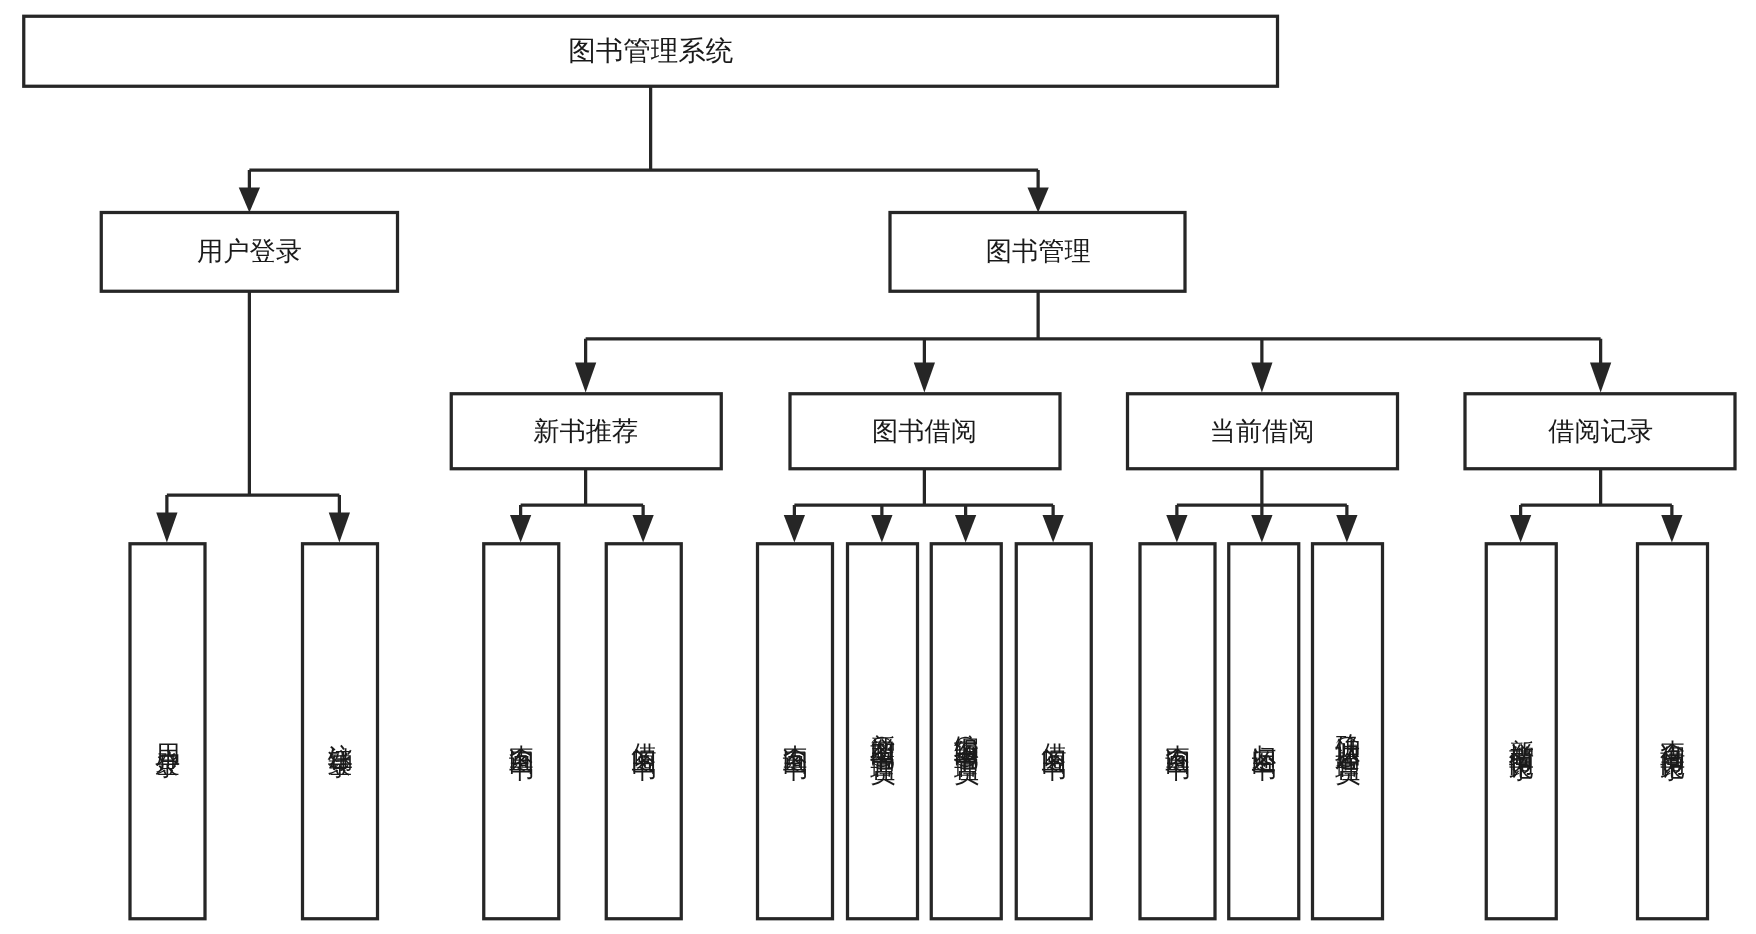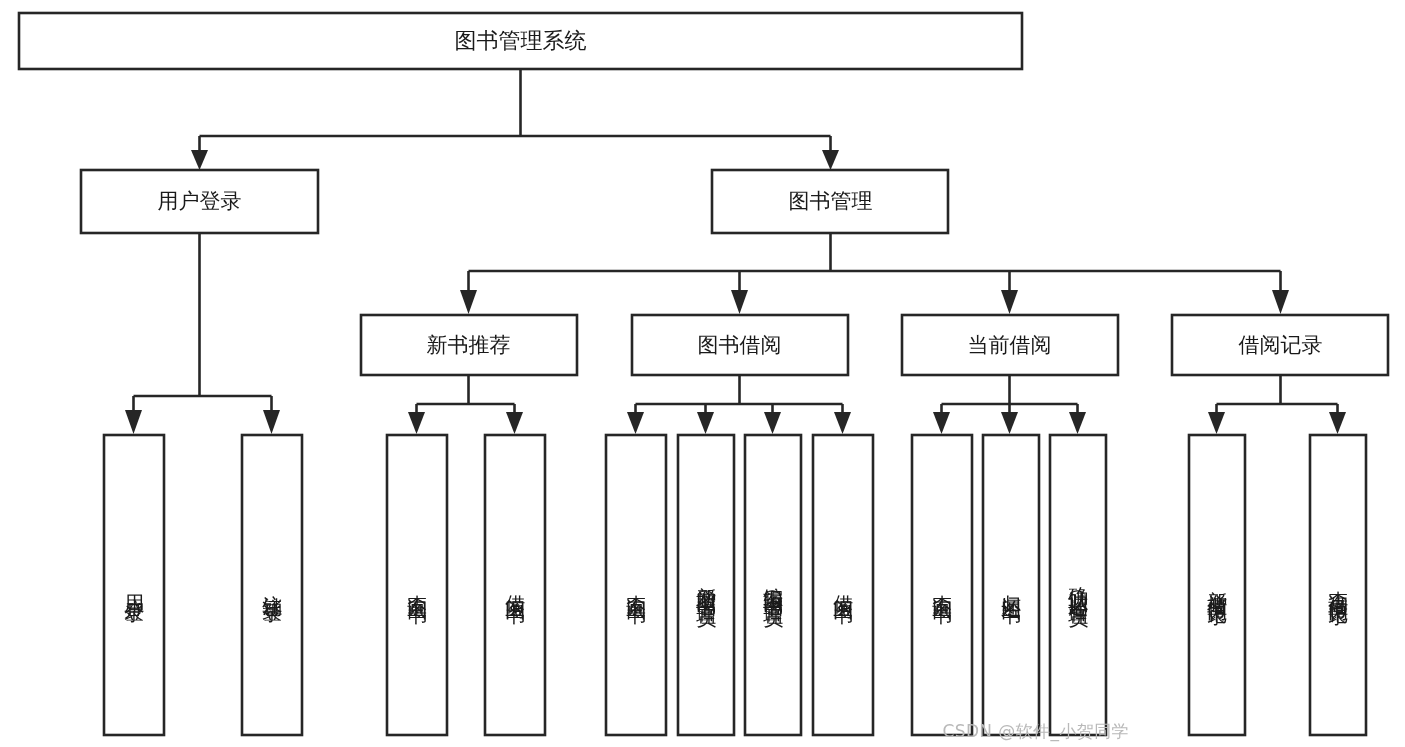--- a/index.html
+++ b/index.html
@@ -210,14 +210,13 @@
       <div class="vlabel" style="left: 678px; top: 435px; width: 56px; height: 300px;">新增图书（管理员）</div>
       <div class="vlabel" style="left: 745px; top: 435px; width: 56px; height: 300px;">编辑图书（管理员）</div>
       <div class="vlabel" style="left: 813px; top: 435px; width: 60px; height: 300px;">借阅图书</div>
       <div class="vlabel" style="left: 912px; top: 435px; width: 60px; height: 300px;">查询图书</div>
       <div class="vlabel" style="left: 983px; top: 435px; width: 56px; height: 300px;">归还图书</div>
       <div class="vlabel" style="left: 1050px; top: 435px; width: 56px; height: 300px;">确认归还（管理员）</div>
       <div class="vlabel" style="left: 1189px; top: 435px; width: 56px; height: 300px;">新增借阅记录</div>
       <div class="vlabel" style="left: 1310px; top: 435px; width: 56px; height: 300px;">查询借阅记录</div>
     </div>
 
-  <div id="watermark">CSDN @软件_小贺同学</div>
 </div>
 
 </body></html>

